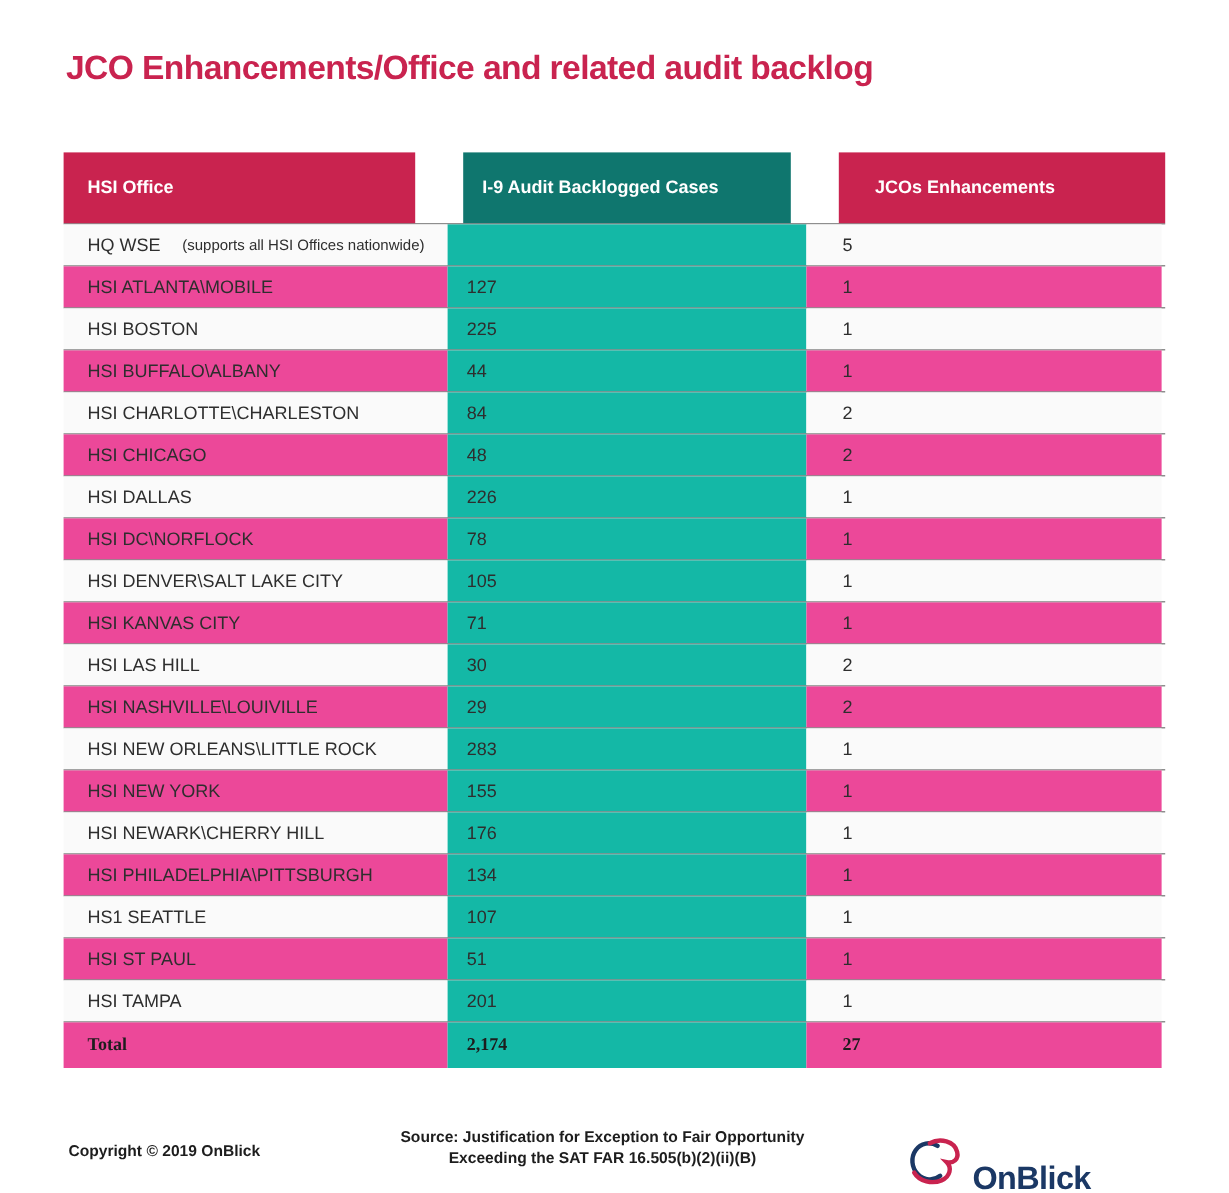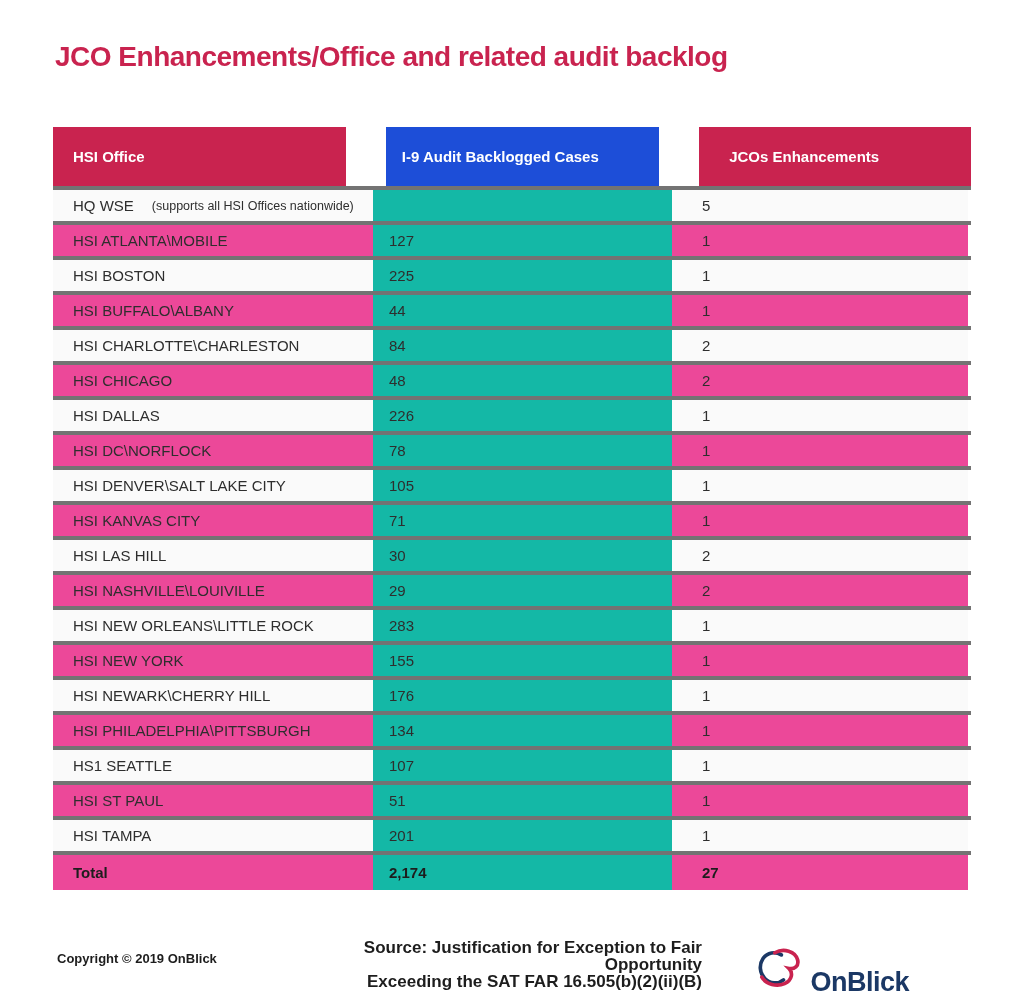--- a/index.html
+++ b/index.html
@@ -6,42 +6,42 @@
   html,body { width:1024px; height:994px; background:#ffffff; overflow:hidden;
     font-family:"Liberation Sans", sans-serif; position:relative; }
 
   .title { position:absolute; left:55px; top:41px; font-size:28px; font-weight:bold;
     color:#C9234F; letter-spacing:-0.5px; white-space:nowrap; }
 
   .table { position:absolute; left:53px; top:127px; width:918px; }
   .thead { display:flex; height:59px;gap:40px; }
   .thead .cell { color:#ffffff; font-weight:bold; font-size:15px; display:flex; align-items:center; }
   .thead .c1 { background:#C9234F; }
-  .thead .c2 { background:#1d4ed8; }
+  .thead .c2 { background:#0f766e; }
   .thead .c3 { background:#C9234F; }
 
   .c1 { width:320px; padding-left:20px; }
   .c2 { width:299px; padding-left:16px; }
   .c3 { width:296px; padding-left:30px; }
 
-  .trow { display:flex; height:35px; border-top:4px solid #737373; }
+  .trow { display:flex; height:35px; border-top:1px solid #737373; }
   .trow .cell { display:flex; align-items:center; font-size:15px; color:#2e2e2e; }
   .light .c1, .light .c3 { background:#FAFAFA; }
   .light .c2 { background:#14b8a6; }
   .gray  .c1, .gray  .c3 { background:#ec4899; }
   .gray  .c2 { background:#14b8a6; }
   .trow.total { height:39px; }
-  .trow.total .cell { font-weight:bold; color:#1d1d1d; }
+  .trow.total .cell { font-weight:bold; color:#1d1d1d;font-family:Liberation Serif, serif; }
 
   .note { font-size:12.5px; margin-left:18px; white-space:nowrap; }
 
   .copyright { position:absolute; left:57px; top:951px; font-size:13px; font-weight:bold; color:#1d1d1d; }
 
-  .source { position:absolute; left:302px; top:939px; width:400px; text-align:right;
-    font-size:17px; font-weight:bold; color:#1d1d1d; line-height:17px; }
+  .source { position:absolute; left:302px; top:939px; width:400px; text-align:center;
+    font-size:13px; font-weight:bold; color:#1d1d1d; line-height:17px; }
 
   .logo { position:absolute; right:59px; top:933px; display:flex; align-items:center; }
   .logo-icon { margin-right:7px; }
   .logo-name { font-size:27px; font-weight:bold; color:#1B3865; line-height:27px; letter-spacing:-0.5px;margin-top:36px; }
   .logo-tagline { font-size:7px; font-weight:bold; color:#1B3865; letter-spacing:0.9px; margin-top:2px; white-space:nowrap; }
 </style>
 </head>
 <body>
 
 <h1 class="title">JCO Enhancements/Office and related audit backlog</h1>

